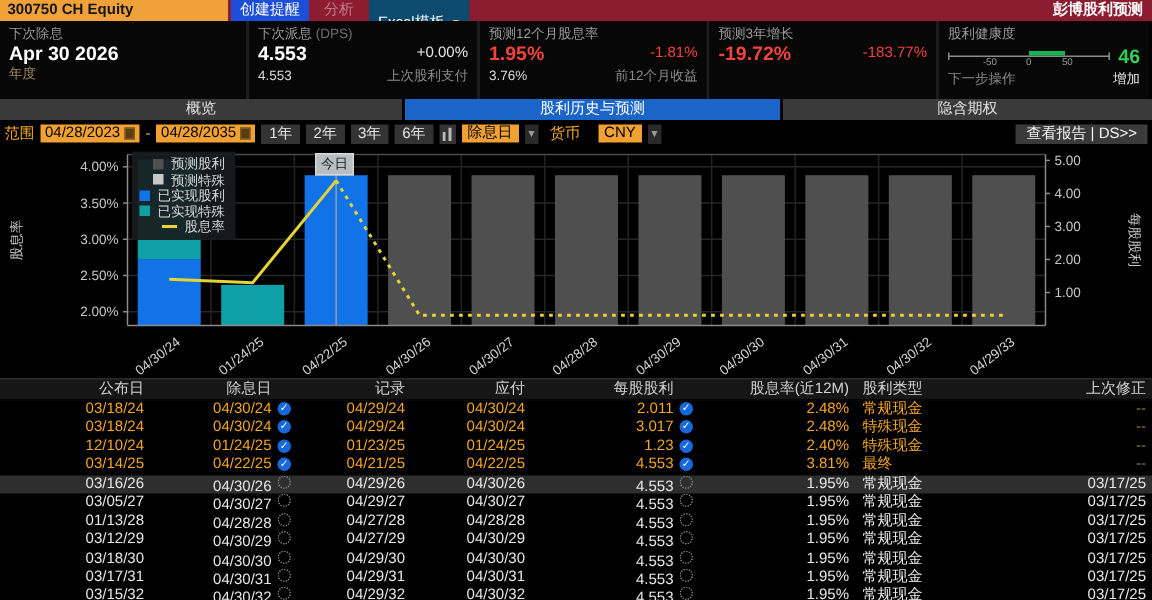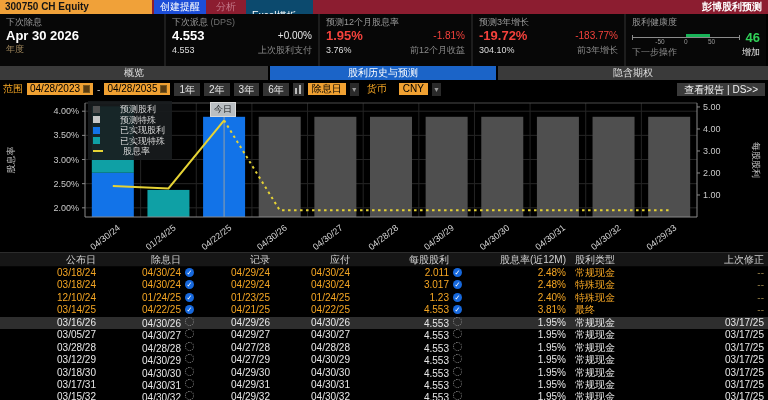--- a/index.html
+++ b/index.html
@@ -30,38 +30,38 @@
   .g-line{position:absolute;left:0;right:0;top:6px;height:1px;background:#8b8b8b;}
   .g-bar{position:absolute;top:3px;height:3px;background:#17b357;}
   .g-tick{position:absolute;top:7px;font-size:6.5px;color:#9a9a9a;transform:translateX(-50%);}
   .g-end{position:absolute;top:4px;width:1px;height:5px;background:#8b8b8b;}
   .g-val{color:#31d158;font-size:13px;font-weight:bold;line-height:14px;}
   .g-actions{display:flex;justify-content:space-between;font-size:9px;line-height:11px;margin-top:2px;}
   .g-actions .g{color:#8a8a8a}.g-actions .w{color:#e8e8e8}
   
   .tabs{height:14px;display:flex;column-gap:2px;background:#000;font-size:10px;line-height:14px;text-align:center;}
   .tab{background:#3a3a3a;color:#e0e0e0;white-space:nowrap;overflow:hidden;}
-  .tab.t1{width:268px}.tab.t2{width:226px}.tab.t3{flex:1}
+  .tab.t1{width:268px}.tab.t2{width:250px}.tab.t3{flex:1}
   .tab.active{background:#1b64c8;color:#fff;}
   
   .controls{height:16px;display:flex;align-items:center;font-size:10px;color:#ddd;gap:4px;padding:1px 3px;background:#000;}
   .lblo{color:#f5a623;}
   .inp{background:#f0a132;color:#000;height:12px;line-height:12px;padding:0 3px;display:flex;align-items:center;gap:3px;white-space:nowrap;}
   .cal{display:inline-block;width:7px;height:8px;background:#5a3c10;border:1px solid #7a5a20;box-sizing:border-box;}
   .dash{color:#bbb;}
   .pbtn{background:#333;height:13px;line-height:13px;padding:0 5px;color:#e6e6e6;}
   .mini-ic{background:#333;height:13px;display:flex;align-items:center;padding:0 2px;}
   .dd{background:#f0a132;color:#000;height:12px;line-height:12px;padding:0 4px;}
   .caretbox{background:#2a2a2a;color:#999;width:9px;height:13px;line-height:13px;text-align:center;font-size:7px;}
   .viewrep{margin-left:auto;background:#3a3a3a;height:13px;line-height:13px;padding:0 7px;color:#f2f2f2;white-space:nowrap;}
   
   .chart{position:relative;height:154px;background:#000;}
   .chart svg{position:absolute;left:0;top:0;}
   .legend{position:absolute;left:88px;top:3px;background:rgba(24,27,29,0.92);padding:3px 7px 3px 5px;z-index:5;}
-  .leg-item{display:flex;align-items:center;gap:20px;color:#d8d8d8;font-size:9px;line-height:10.5px;white-space:nowrap;}
+  .leg-item{display:flex;align-items:center;gap:5px;color:#d8d8d8;font-size:9px;line-height:10.5px;white-space:nowrap;justify-content:flex-end;}
   .leg-sw{width:7px;height:7px;flex:0 0 auto;}
   .leg-ln{width:10px;height:2px;flex:0 0 auto;}
   .today-label{position:absolute;top:4px;background:#b9bec2;color:#16181a;font-size:9px;line-height:11px;padding:1px 3px;border:1px solid #d9d9d9;z-index:6;}
   
   .dtable{height:150px;overflow:hidden;font-size:10px;}
   .thead,.trow{display:grid;grid-template-columns:100px 98px 76px 80px 112px 104px 118px 1fr;}
   .thead{height:13px;line-height:13px;background:#161616;color:#d2d2d2;border-top:1px solid #2c2c2c;border-bottom:1px solid #050505;}
   .trow{height:12.45px;line-height:12.45px;}
   .trow.hl{background:#2e2e2e;}
   .cell{white-space:nowrap;overflow:hidden;padding-right:4px;}
@@ -111,24 +111,20 @@
     <div class="p-change red">-1.81%</div>
     <div class="p-sub">
       <span class="w">3.76%</span>
       <span class="g">前12个月收益</span>
     </div>
   </div>
   <div class="panel p4">
     <div class="p-label">预测3年增长</div>
     <div class="p-big red">-19.72%</div>
     <div class="p-change red">-183.77%</div>
-    <div class="p-sub">
-      <span class="w">304.10%</span>
-      <span class="g">前3年增长</span>
-    </div>
   </div>
   <div class="panel p5">
     <div class="p-label">股利健康度</div>
     <div class="g-row">
       <div class="gauge">
         <div class="g-line"></div>
         <div class="g-end" style="left:0"></div>
         <div class="g-end" style="right:0"></div>
         <div class="g-bar" style="left: 50%; width: 22.08%;"></div>
         <div class="g-tick" style="left:26%">-50</div>
@@ -340,21 +336,21 @@
         <div class="cell c-r fcst"><span>03/05/27</span></div>
         <div class="cell c-r fcst"><span>04/30/27</span><span class="pend"></span></div>
         <div class="cell c-r fcst"><span>04/29/27</span></div>
         <div class="cell c-r fcst"><span>04/30/27</span></div>
         <div class="cell c-r fcst"><span>4.553</span><span class="pend"></span></div>
         <div class="cell c-r fcst"><span>1.95%</span></div>
         <div class="cell c-l fcst"><span>常规现金</span></div>
         <div class="cell c-r fcst"><span>03/17/25</span></div>
       </div>
       <div class="trow">
-        <div class="cell c-r fcst"><span>03/28/28</span></div>
+        <div class="cell c-r fcst"><span>01/13/28</span></div>
         <div class="cell c-r fcst"><span>04/28/28</span><span class="pend"></span></div>
         <div class="cell c-r fcst"><span>04/27/28</span></div>
         <div class="cell c-r fcst"><span>04/28/28</span></div>
         <div class="cell c-r fcst"><span>4.553</span><span class="pend"></span></div>
         <div class="cell c-r fcst"><span>1.95%</span></div>
         <div class="cell c-l fcst"><span>常规现金</span></div>
         <div class="cell c-r fcst"><span>03/17/25</span></div>
       </div>
       <div class="trow">
         <div class="cell c-r fcst"><span>03/12/29</span></div>

